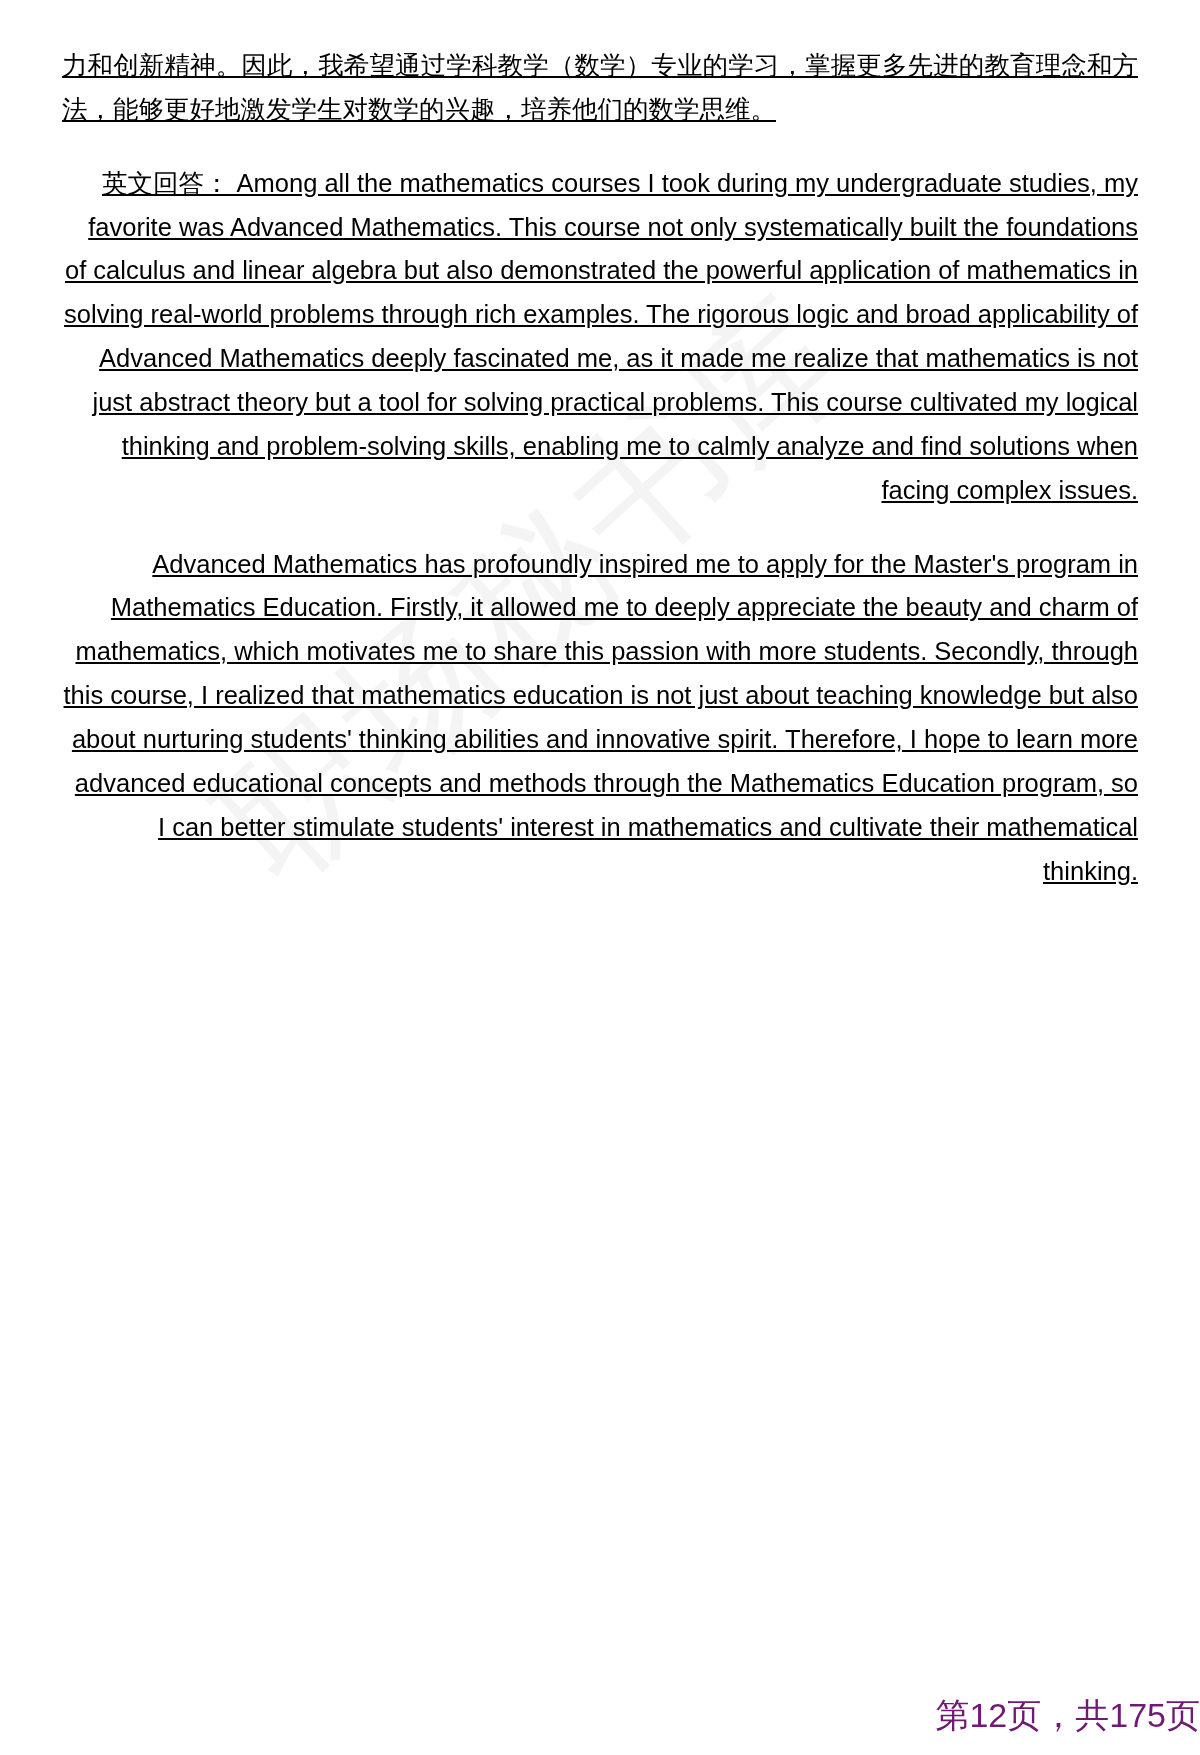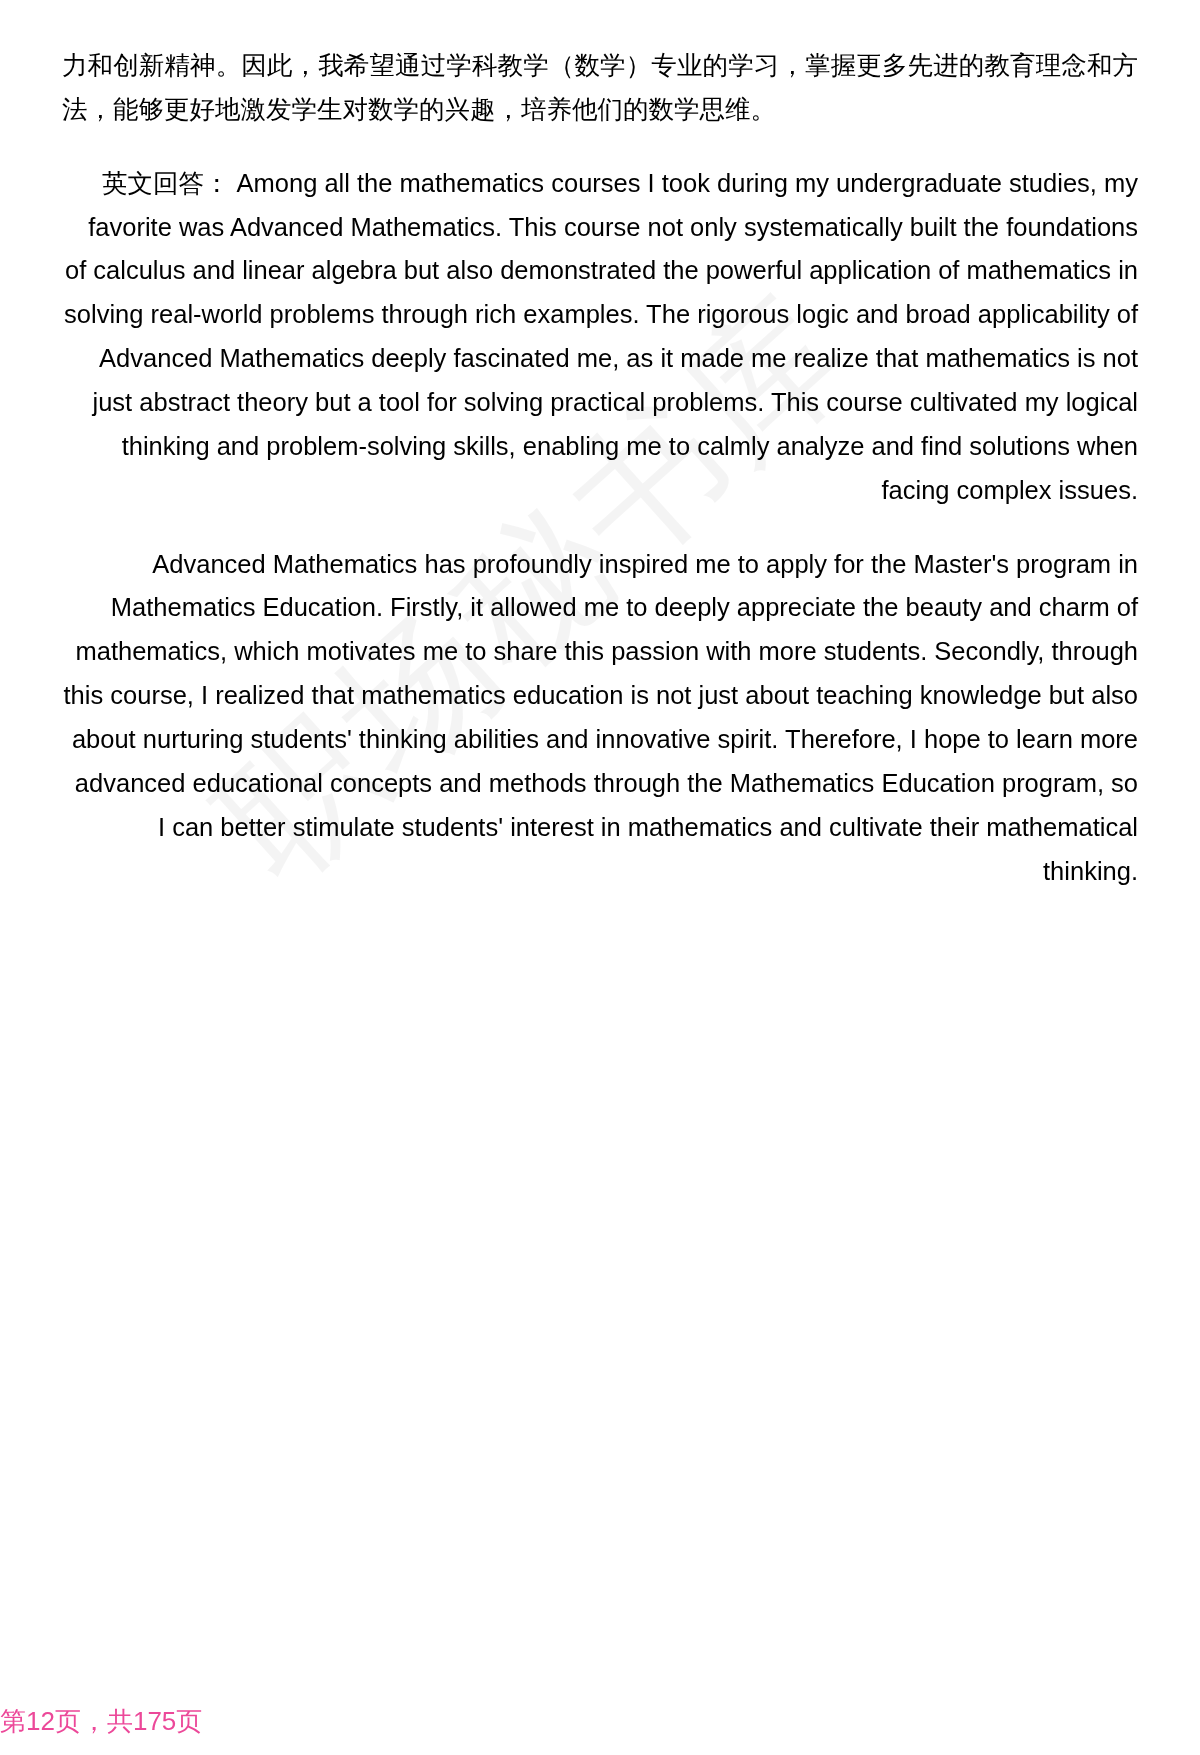--- a/index.html
+++ b/index.html
@@ -13,20 +13,21 @@
     position: relative;
     overflow: hidden;
     font-family: "Liberation Sans", sans-serif;
     color: #000000;
   }
   .page {
     position: absolute;
     inset: 0;
     padding: 44px 62px 0 62px;
     box-sizing: border-box;
+    text-decoration: underline;
   }
   .watermark {
     position: absolute;
     left: 0;
     top: 0;
     width: 1200px;
     height: 1755px;
     pointer-events: none;
     z-index: 2;
     overflow: hidden;
@@ -60,23 +61,23 @@
   }
   p.para.cjk {
     text-align: justify;
     text-justify: inter-ideograph;
   }
   .footer {
     position: absolute;
     left: 0;
     right: 0;
     bottom: 16px;
-    text-align: left;
-    font-size: 26px;
-    color: #ec4899;
+    text-align: right;
+    font-size: 34px;
+    color: #701a75;
     z-index: 3;
   }
 </style>
 </head>
 <body>
 
 <div class="watermark">
   <div class="watermark-text">职场秘书库</div>
 </div>
 

